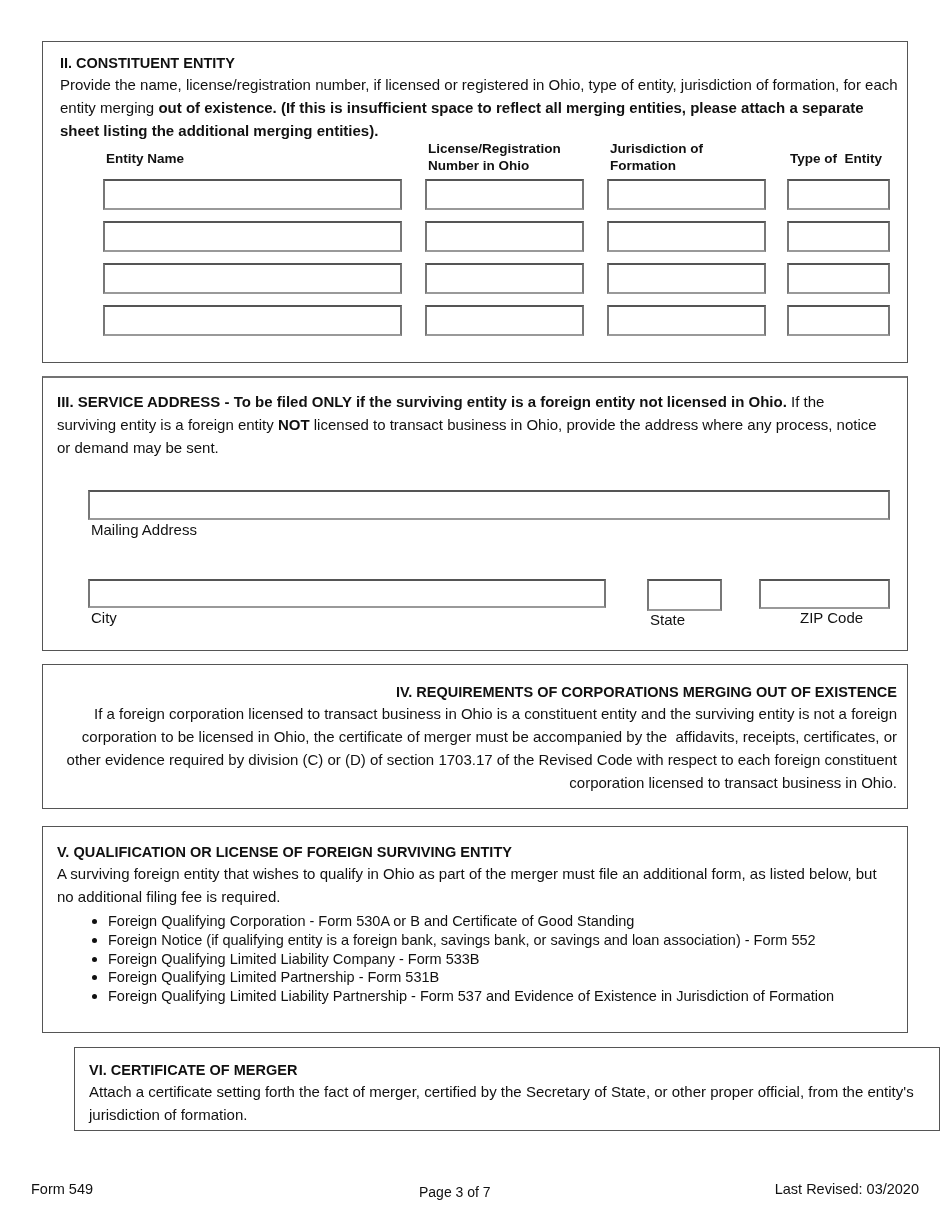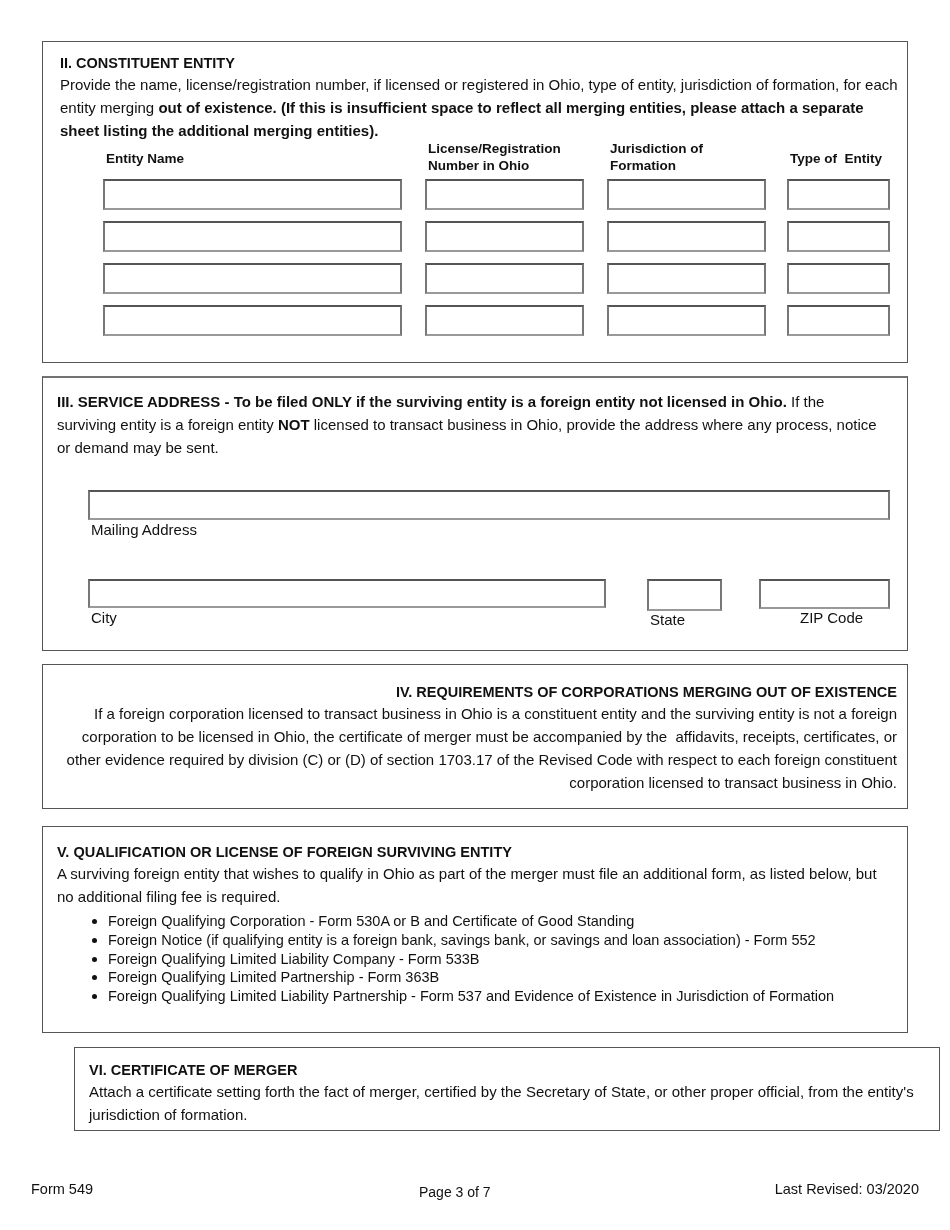--- a/index.html
+++ b/index.html
@@ -101,21 +101,21 @@
 </div>
 
 <div class="box" style="top:826px; height:207px;">
   <div class="abs" style="left:14px; top:16px; width:840px;">
     <div class="sec-title">V. QUALIFICATION OR LICENSE OF FOREIGN SURVIVING ENTITY</div>
     <div class="para">A surviving foreign entity that wishes to qualify in Ohio as part of the merger must file an additional form, as listed below, but no additional filing fee is required.</div>
     <ul class="bullets" style="margin-top:4px; margin-left:-14px; padding-left:49px;">
       <li><span class="dot"></span><span>Foreign Qualifying Corporation - Form 530A or B and Certificate of Good Standing</span></li>
       <li><span class="dot"></span><span>Foreign Notice (if qualifying entity is a foreign bank, savings bank, or savings and loan association) - Form 552</span></li>
       <li><span class="dot"></span><span>Foreign Qualifying Limited Liability Company - Form 533B</span></li>
-      <li><span class="dot"></span><span>Foreign Qualifying Limited Partnership - Form 363B</span></li>
+      <li><span class="dot"></span><span>Foreign Qualifying Limited Partnership - Form 531B</span></li>
       <li style="white-space:nowrap;"><span class="dot"></span><span>Foreign Qualifying Limited Liability Partnership - Form 537 and Evidence of Existence in Jurisdiction of Formation</span></li>
     </ul>
   </div>
 </div>
 
 <div class="box" style="top:1047px; height:84px;margin-left:32px;">
   <div class="abs" style="left:14px; top:13px; width:830px;">
     <div class="sec-title">VI. CERTIFICATE OF MERGER</div>
     <div class="para">Attach a certificate setting forth the fact of merger, certified by the Secretary of State, or other proper official, from the entity's jurisdiction of formation.</div>
   </div>

